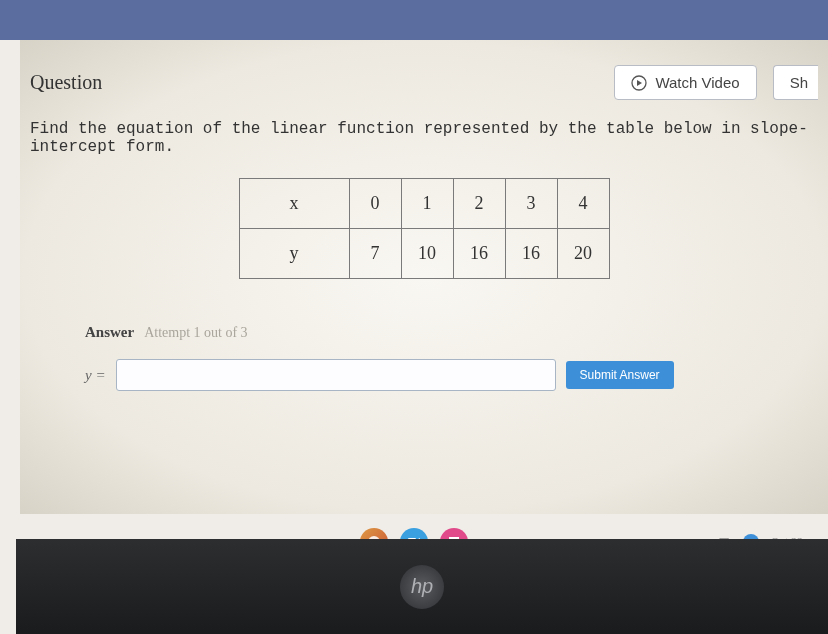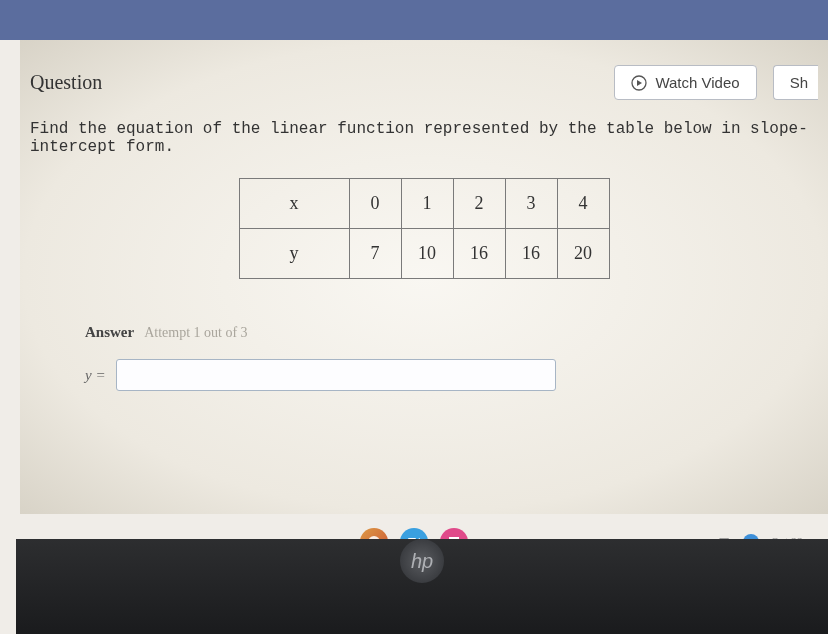--- a/index.html
+++ b/index.html
@@ -156,20 +156,21 @@
     .ic2 { background: #3aa0e0; }
     .ic3 { background: #e04a8a; }
     .bezel {
       position: absolute;
       bottom: 0;
       left: 16px;
       right: 0;
       height: 95px;
       background: linear-gradient(to bottom, #2d2e30, #1a1b1d);
       display: flex;
+      align-items: center;
       justify-content: center;
     }
     .hp-logo {
       width: 44px;
       height: 44px;
       border-radius: 50%;
       background: radial-gradient(circle, #5a5c60, #2d2f33);
       display: flex;
       align-items: center;
       justify-content: center;
@@ -245,20 +246,21 @@
   </div>
 
   <div class="answer-row">
     <span class="answer-label">Answer</span>
     <span class="attempt">Attempt 1 out of 3</span>
   </div>
 
   <div class="input-row">
     <span class="y-eq">y =</span>
     <input class="answer-input" type="text" value="" style="">
+    <button class="submit-btn">Submit Answer</button>
   </div>
 </div>
 
 <div class="bottom-bar">
   <div class="circle-icon ic1">
     <svg width="14" height="14" viewBox="0 0 14 14">
         <circle cx="7" cy="7" r="6" fill="#fff" opacity="0.85"></circle>
         <circle cx="7" cy="7" r="3" fill="#3a7"></circle>
       </svg>
   </div>

